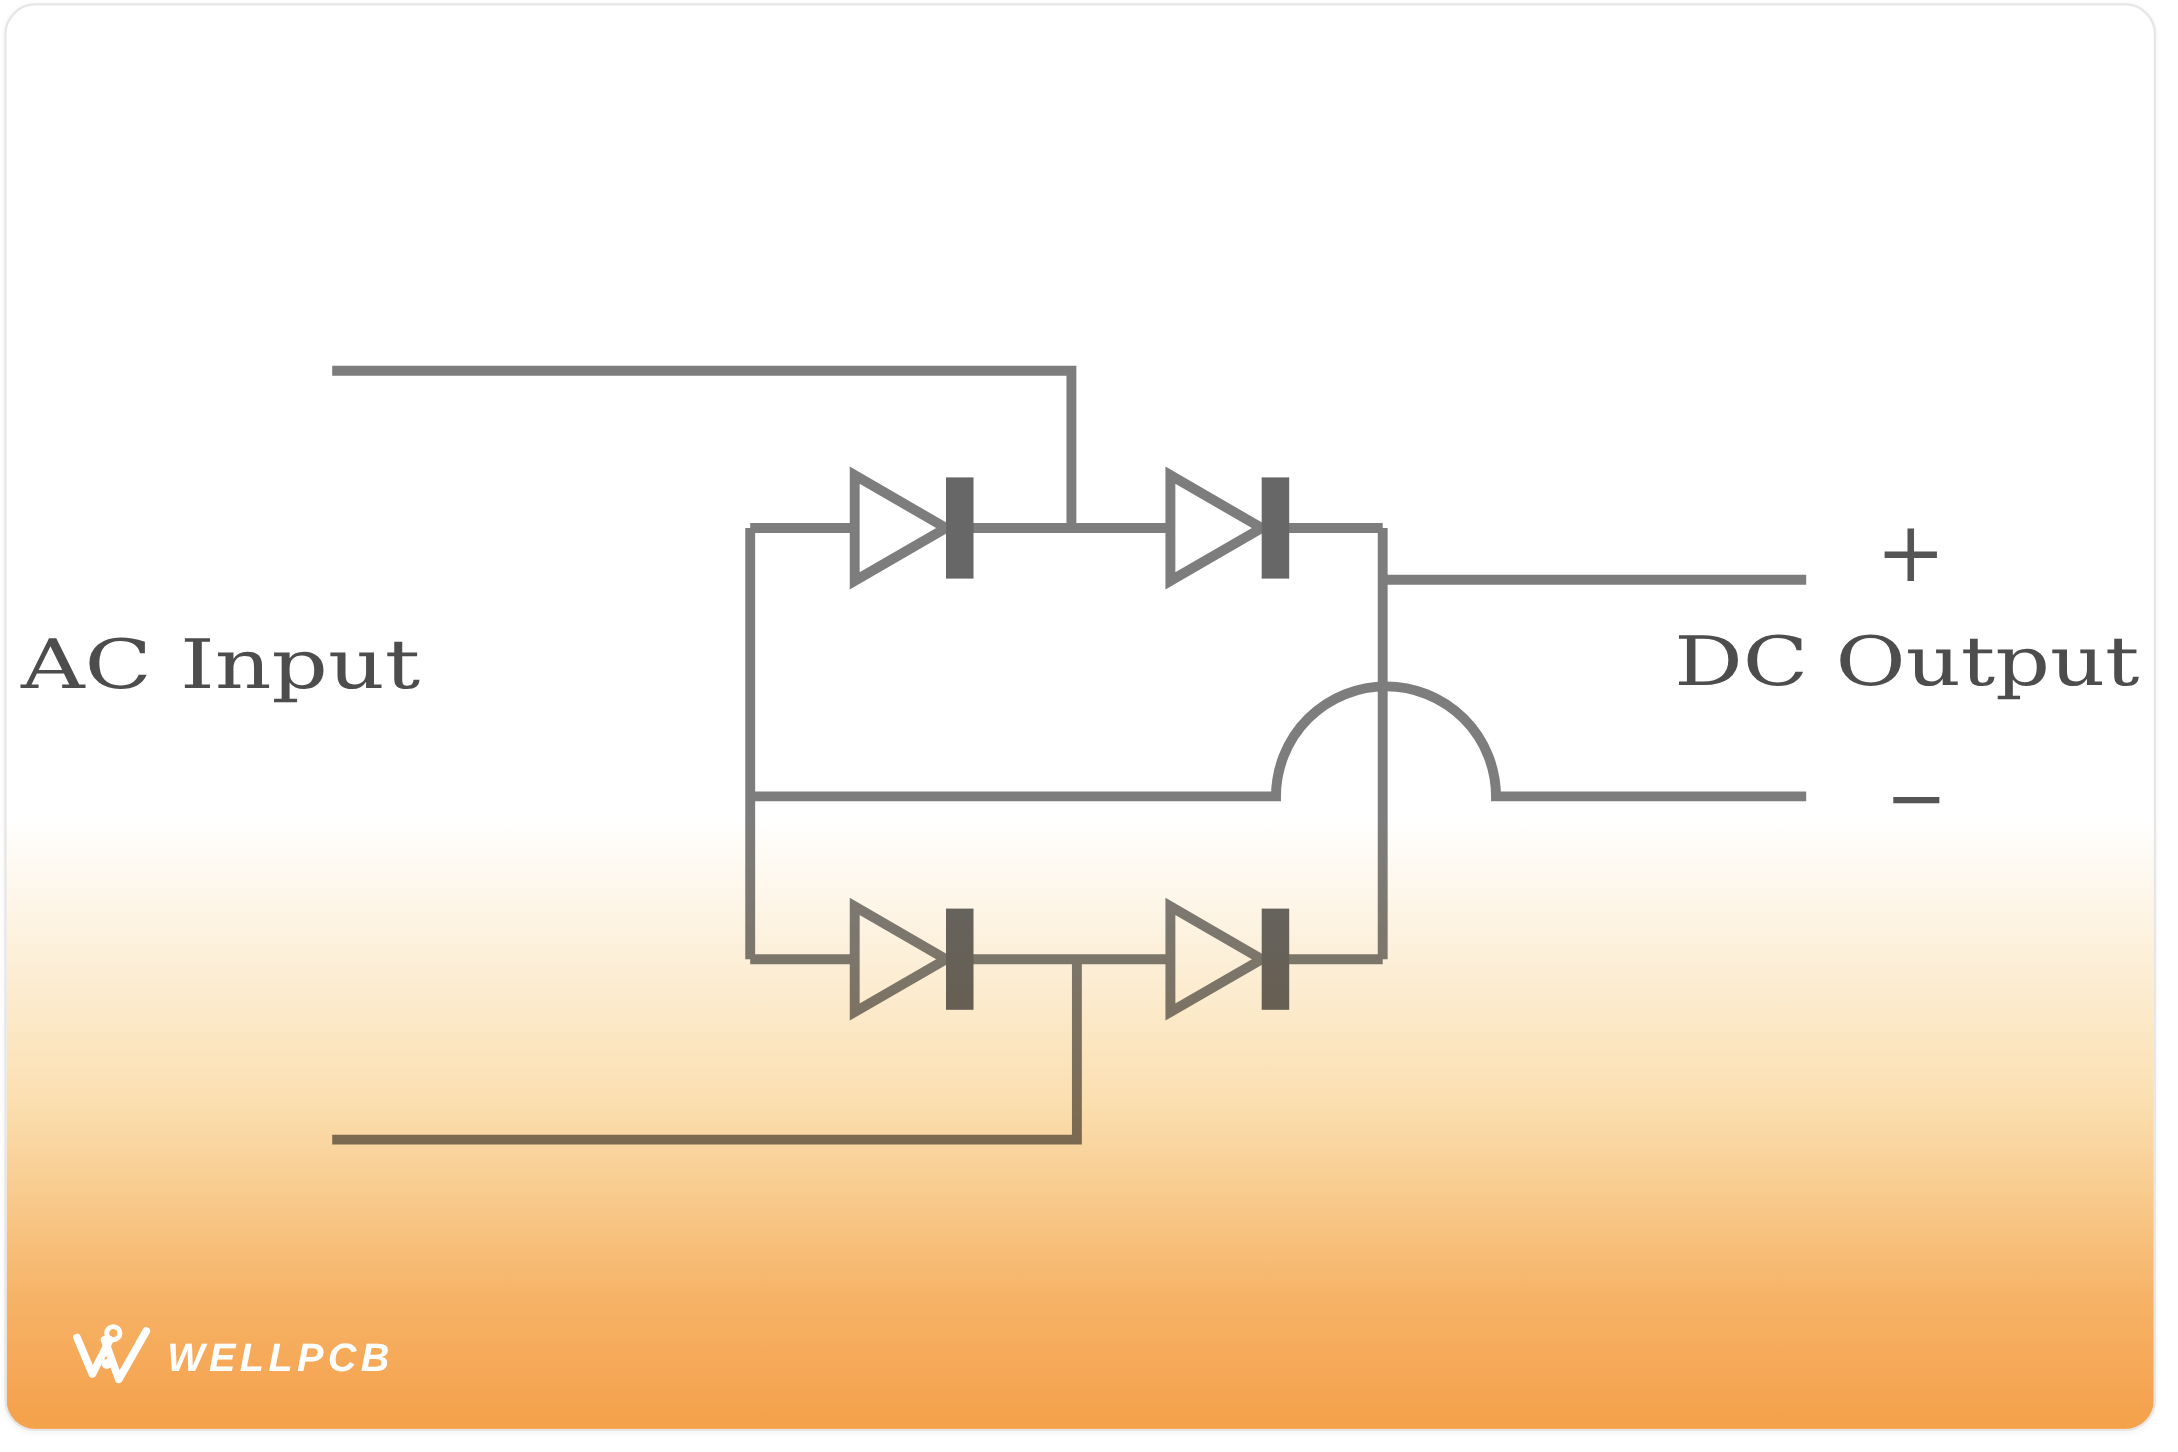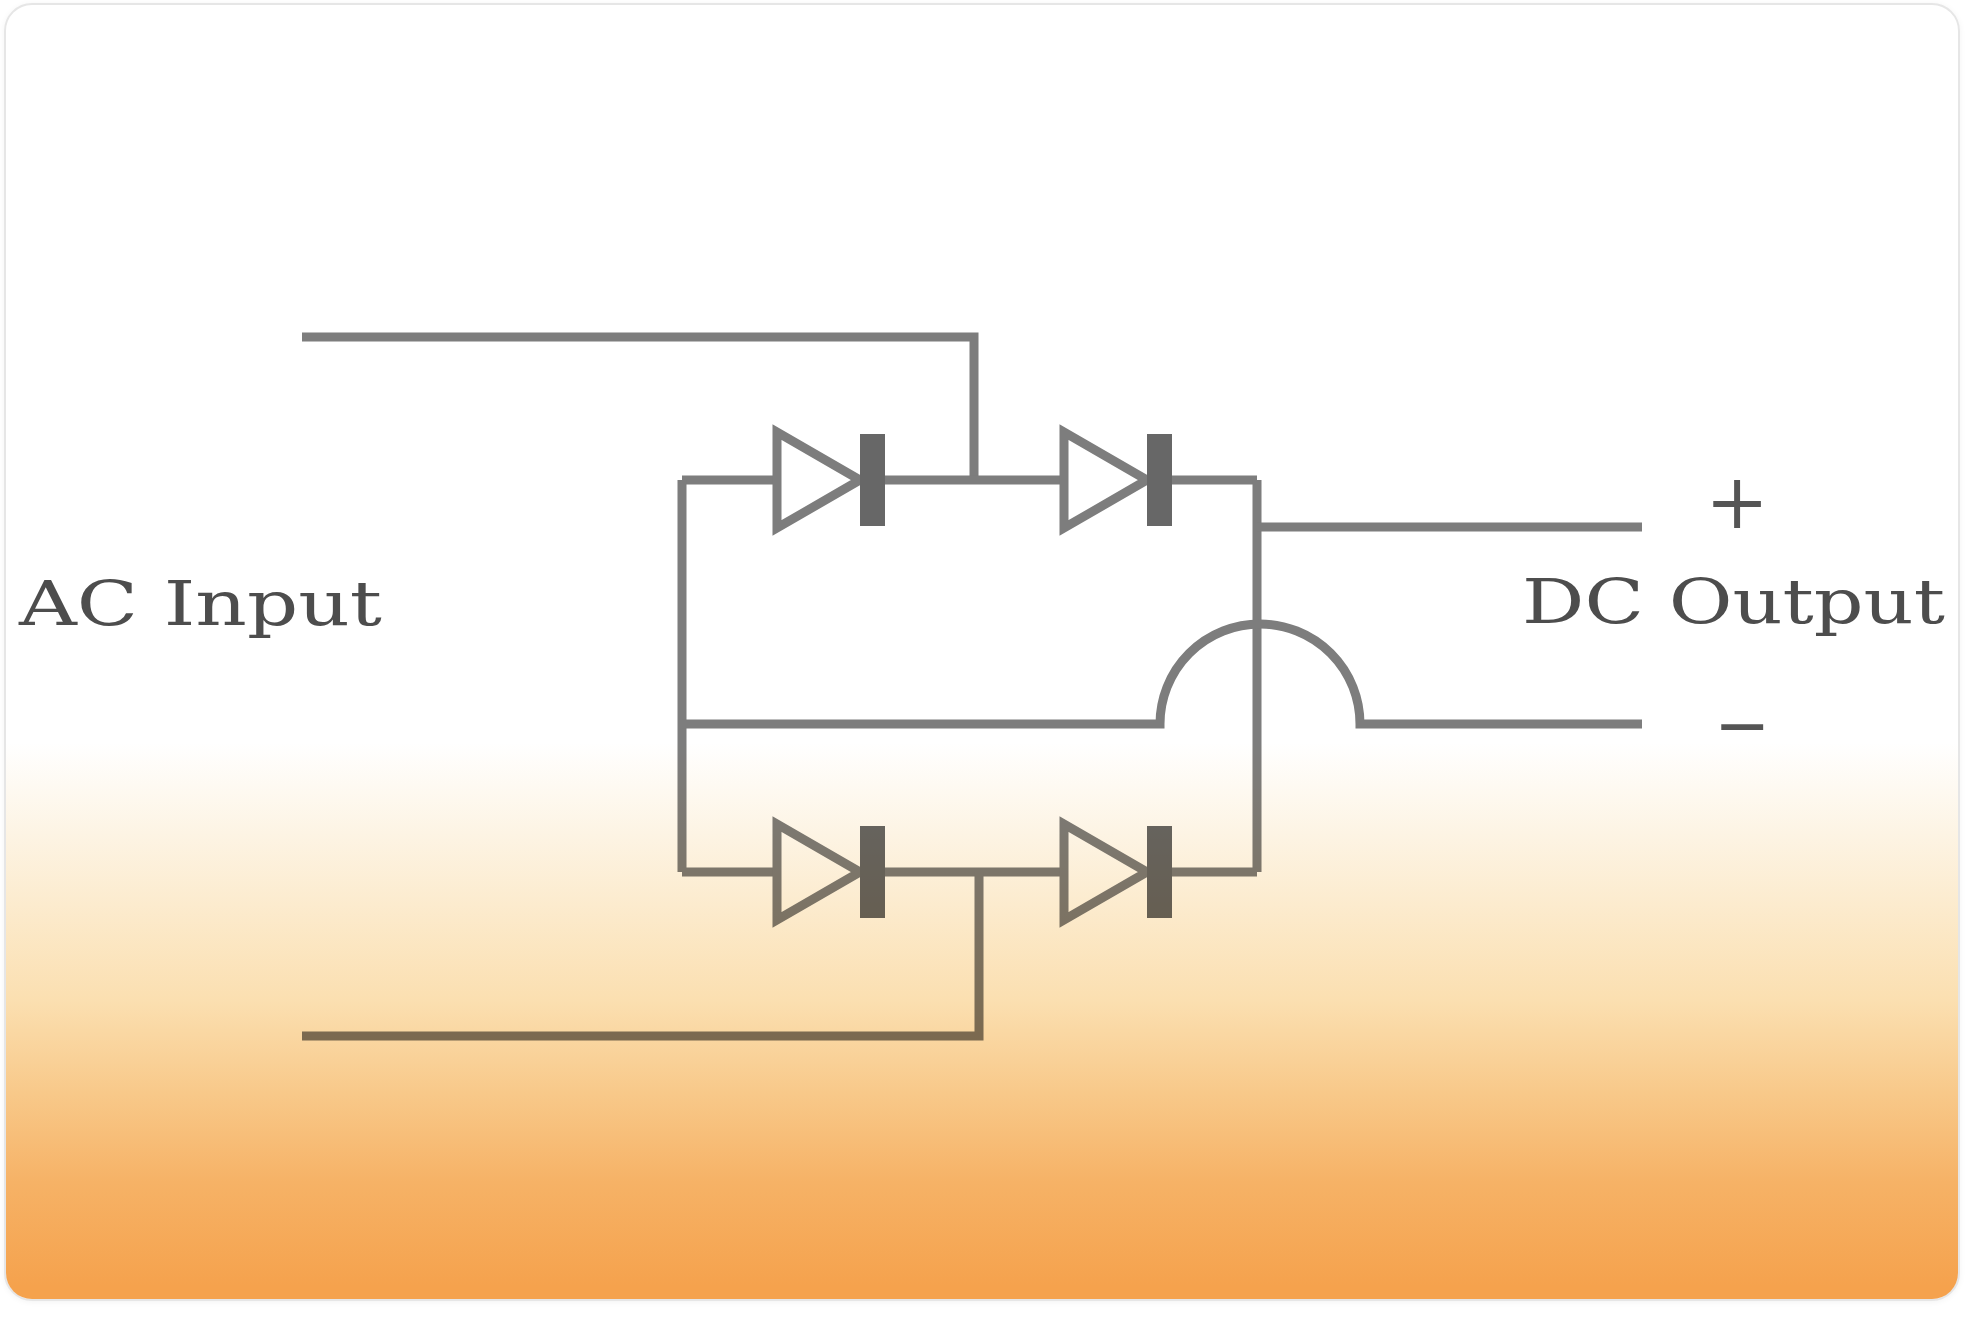--- a/index.html
+++ b/index.html
@@ -58,14 +58,25 @@
     </g>
 
     <text class="schematic-label" x="17" y="623" font-size="62" fill="#4d4d4d" textLength="363" lengthAdjust="spacingAndGlyphs">AC Input</text>
     <text class="schematic-label" x="1520" y="621" font-size="62" fill="#4d4d4d" textLength="423" lengthAdjust="spacingAndGlyphs">DC Output</text>
     <text class="schematic-label" x="1735" y="526" font-size="76" fill="#555555" text-anchor="middle">+</text>
     <text class="schematic-label" x="1740" y="748" font-size="72" fill="#555555" text-anchor="middle" textLength="56" lengthAdjust="spacingAndGlyphs">−</text>
   </svg>
 
   <div class="gradient-overlay"></div>
 
+  <div class="logo">
+    <svg width="80" height="58" viewBox="0 0 80 58">
+      <g fill="none" stroke="#ffffff" stroke-width="7" stroke-linecap="round" stroke-linejoin="round">
+        <path d="M8,13 L22,46 L38,15"></path>
+        <path d="M33,15 L46,51 L71,7"></path>
+      </g>
+      <circle cx="41" cy="9" r="6" fill="none" stroke="#ffffff" stroke-width="4.5"></circle>
+      <circle cx="35" cy="37" r="4.5" fill="#ffffff"></circle>
+    </svg>
+    <span class="logo-text">WELLPCB</span>
+  </div>
 
 </div>
 
 </body></html>

